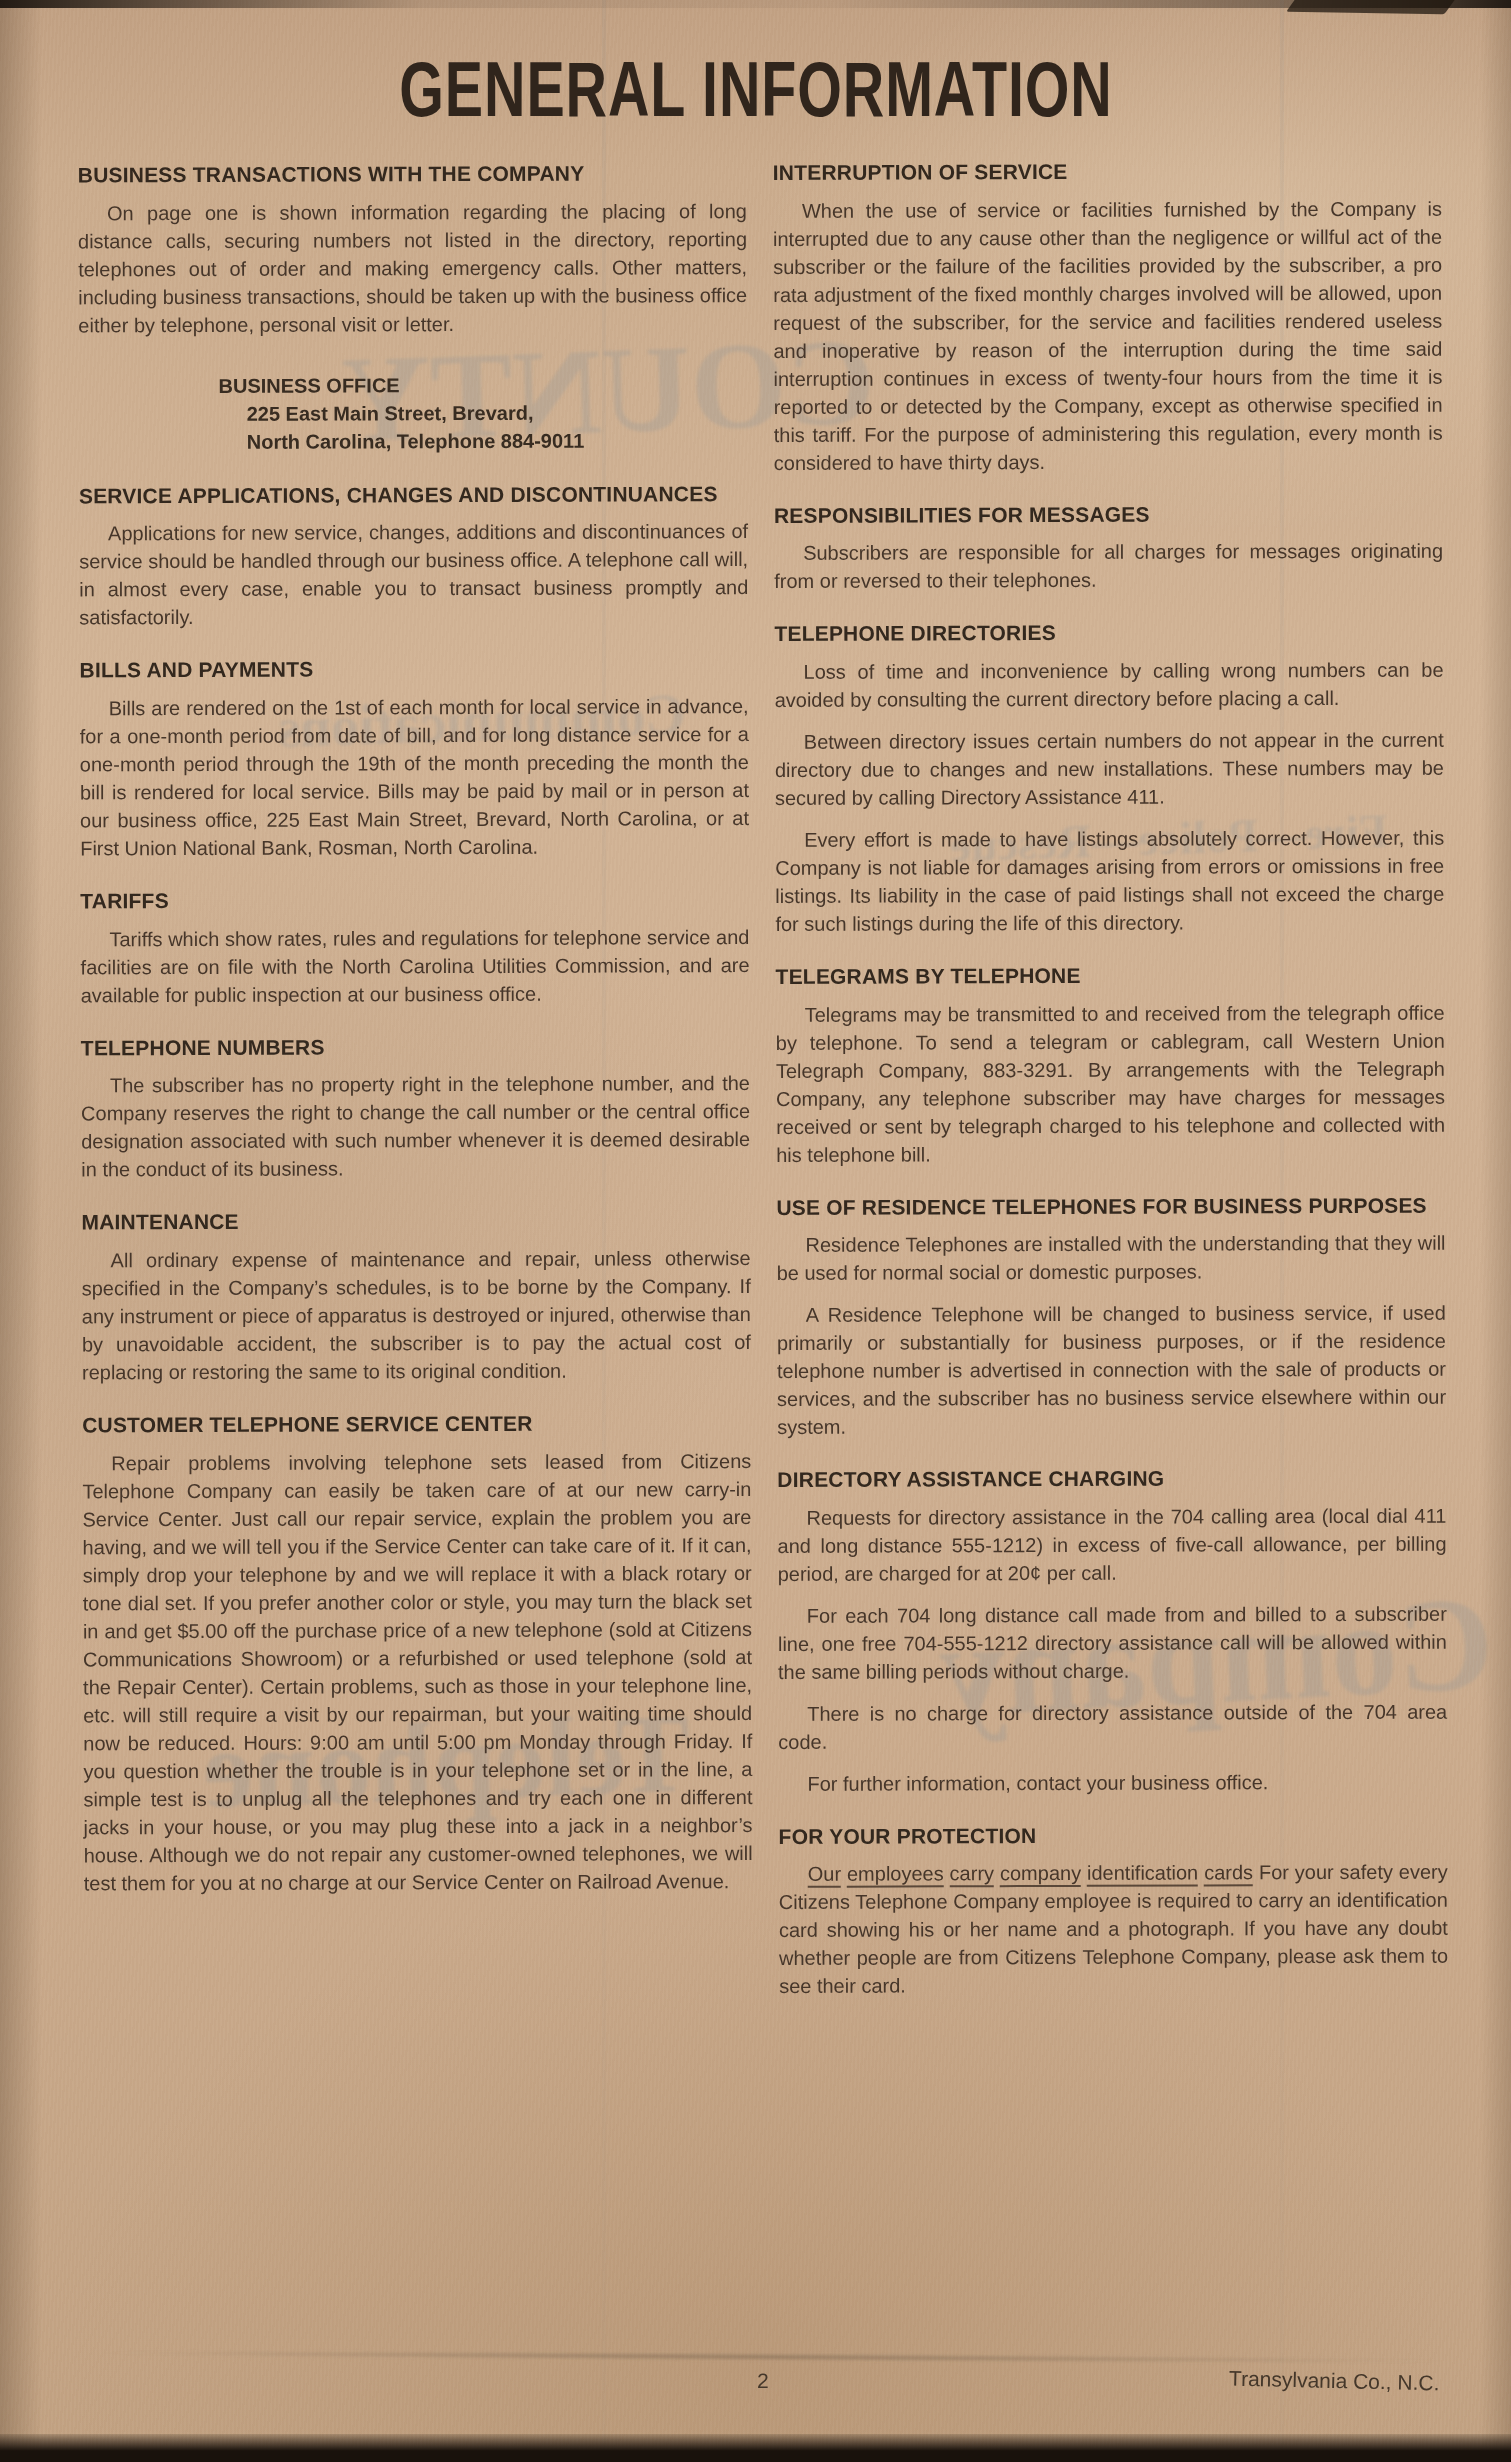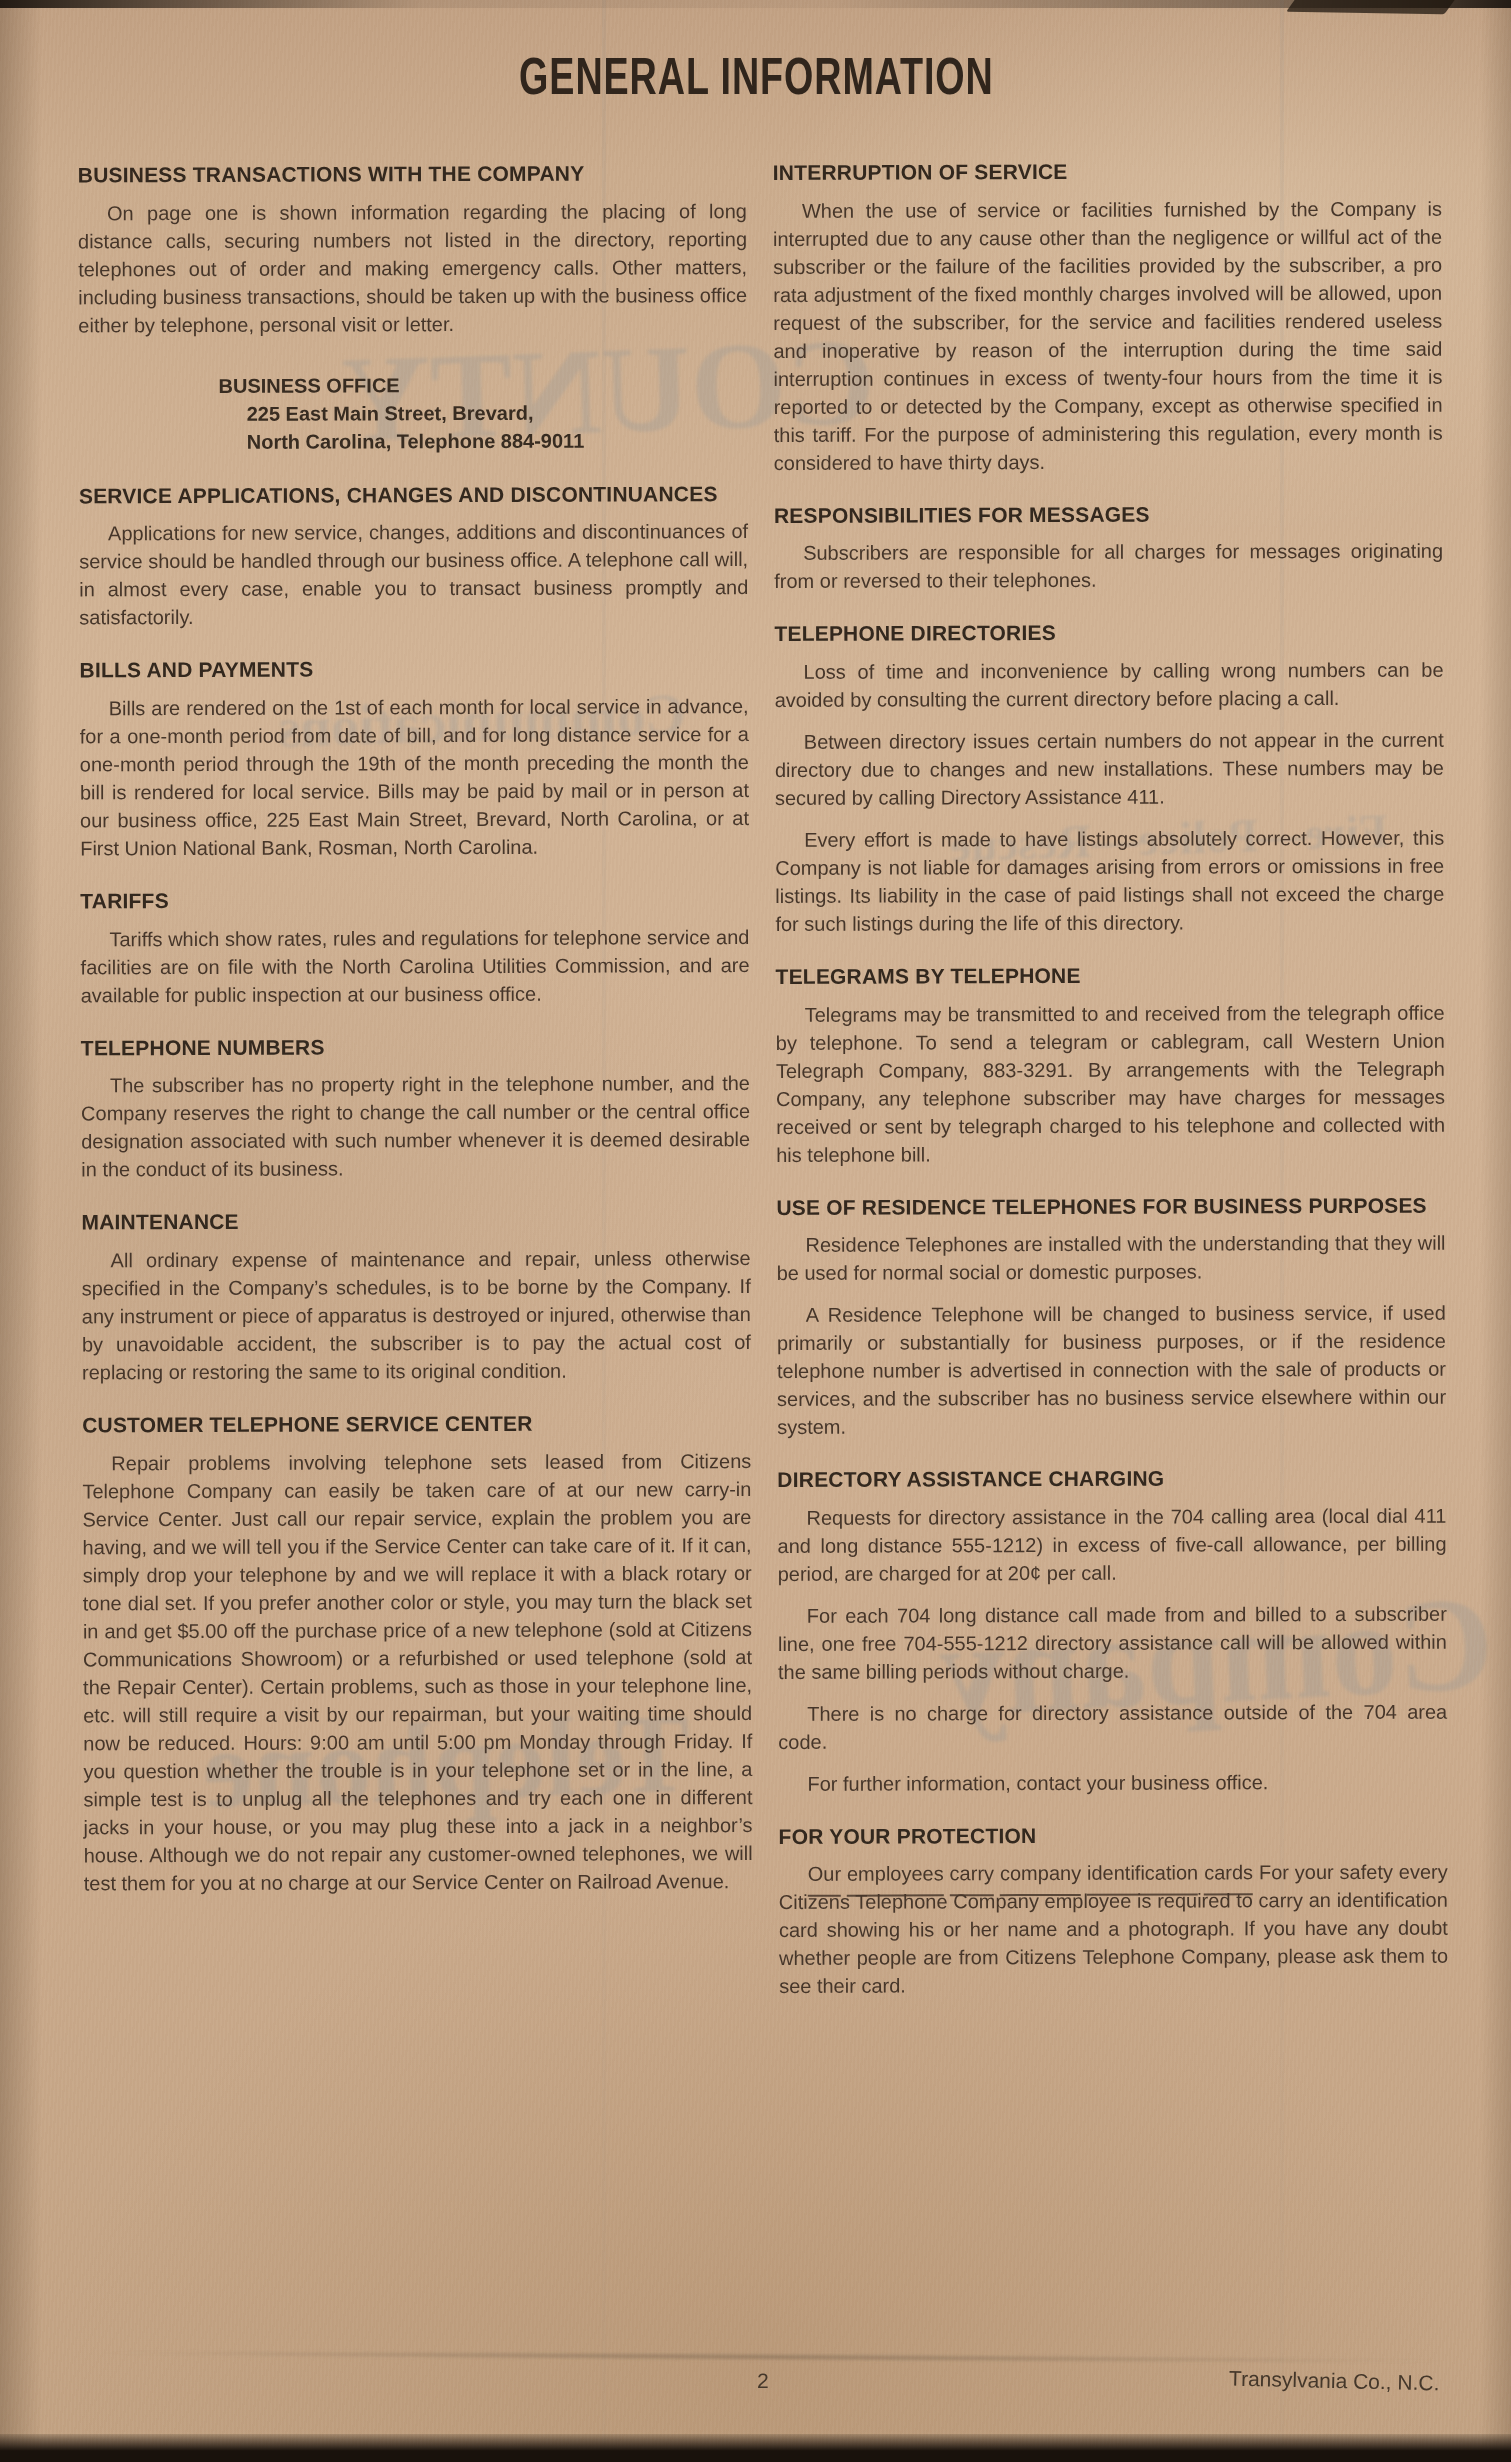--- a/index.html
+++ b/index.html
@@ -24,36 +24,36 @@
     background:#1f170f; transform:skewX(-35deg) rotate(1deg); opacity:.75; border-radius:2.1px; }
   .bottom-edge { position:absolute; bottom:0; left:0; right:0; height:28px;
     background:linear-gradient(180deg, rgba(28,20,13,.15), #19120c 60%); }
   .streak { position:absolute; top:2354px; left:91px; right:59px; height:6.4px;
     background:radial-gradient(closest-side, rgba(58,48,38,.35), rgba(58,48,38,0));
     filter:blur(1.6px); transform:rotate(.35deg); }
   .fold { position:absolute; top:0; bottom:0; width:3.7px; opacity:.5;
     background:linear-gradient(180deg, rgba(95,115,130,.14), rgba(95,115,130,.04)); }
 
   h1.title { position:absolute; top:49px; left:0; right:0; margin:0; text-align:center;
-    color:#30251c; font-weight:bold; font-size:46px; letter-spacing:1.1px; }
+    color:#30251c; font-weight:bold; font-size:70px; letter-spacing:1.1px; }
   h1.title .stretch { display:inline-block; transform:scaleX(.82) scaleY(1.12); transform-origin:center; }
 
   .columns { position:absolute; top:161px; left:81px; right:67px; display:flex; gap:26px;
     transform:rotate(-.2deg); }
   .col { flex:1 1 0; min-width:0; color:#46362a; font-size:20px; line-height:1.40; text-align:justify; }
 
   .section { margin:0 0 27px; }
   .sec-heading { margin:0 0 11.7px; font-size:21px; line-height:1.14; color:#33281e;
     letter-spacing:0.2px; text-align:left; font-weight:bold; }
   .para { margin:0; text-indent:29px; }
   .para + .para { margin-top:14px; }
   .address { margin:33px 0 3.2px 140px; font-weight:bold; color:#382c21; line-height:1.42;
     text-align:left; text-indent:0; }
   .addr-line.indent { margin-left:28px; }
-  .u { border-bottom:2.1px solid rgba(70,54,42,.85); padding-bottom:10px; }
+  .u { border-bottom:2.1px solid rgba(70,54,42,.85); padding-bottom:1px; }
 
   .footer { position:absolute; top:2369px; left:81px; right:67px; height:37px;
     font-size:21px; color:#44372a; }
   .footer .pagenum { position:absolute; left:50%; transform:translateX(-50%) rotate(.4deg); }
   .footer .loc { position:absolute; right:5.3px; transform:rotate(1.3deg); }
 
   .ghost { position:absolute; color:rgba(102,132,152,.17); font-family:"Liberation Serif", serif;
     font-weight:bold; filter:blur(1.6px); white-space:nowrap; pointer-events:none; }
 </style>
 </head>

